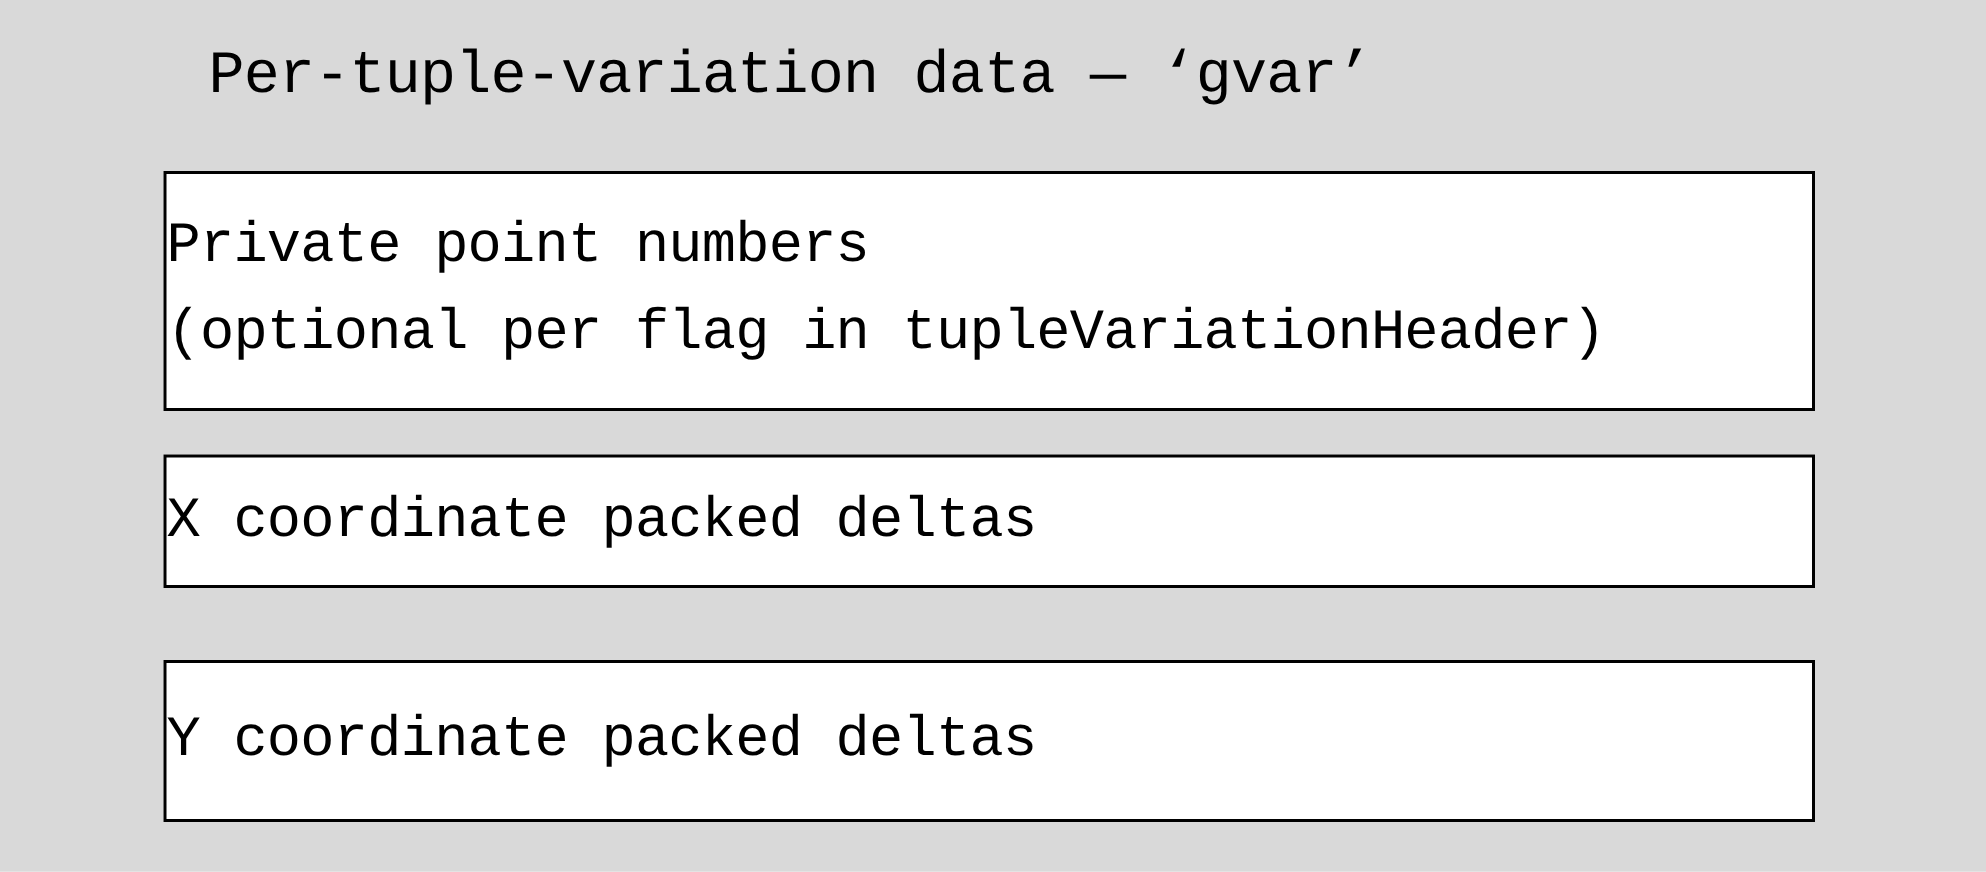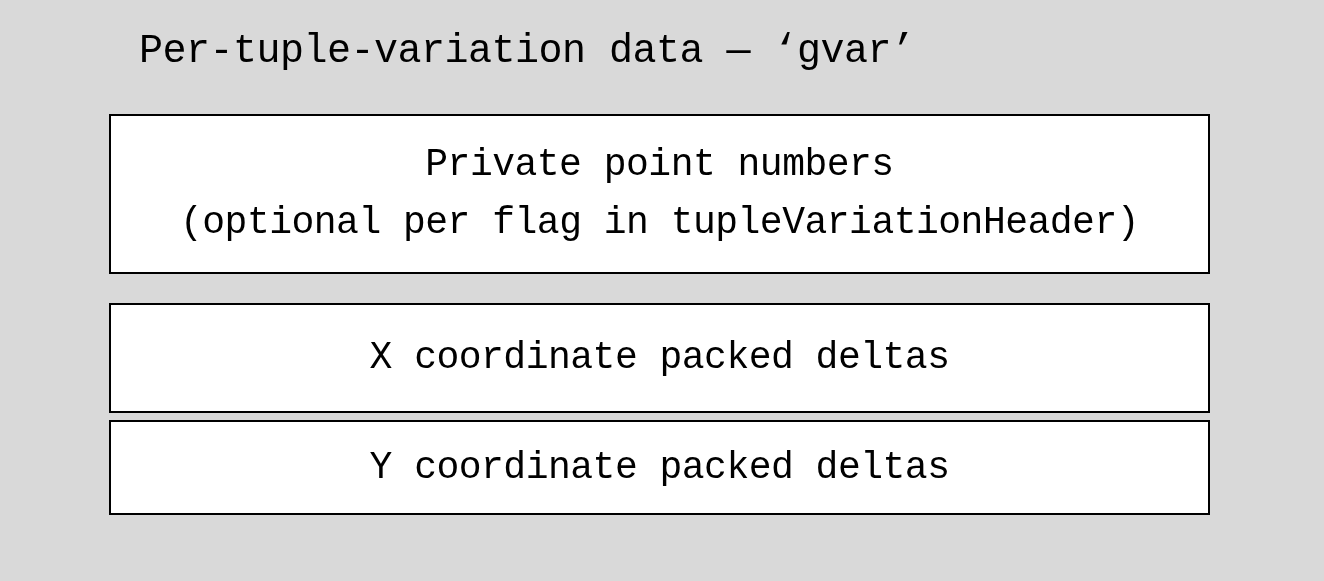--- a/index.html
+++ b/index.html
@@ -27,41 +27,41 @@
   }
   .box {
     position: absolute;
     left: 109px;
     width: 1101px;
     background: #ffffff;
     border: 2.5px solid #000000;
     box-sizing: border-box;
     display: flex;
     flex-direction: column;
-    align-items: center;
+    align-items: flex-start;
     justify-content: center;
     text-align: center;
   }
   .box-line {
     font-size: 38px;
     line-height: 58px;
     letter-spacing: -0.5px;
     white-space: pre;
   }
   .box-private {
     top: 114px;
     height: 160px;
   }
   .box-xdeltas {
     top: 303px;
-    height: 110px;
+    height: 89px;
   }
   .box-ydeltas {
-    top: 420px;
-    height: 95px;
+    top: 440px;
+    height: 108px;
   }
 </style>
 </head>
 <body>
 
 <div class="slide">
 
   <div class="diagram-title">Per-tuple-variation data — ‘gvar’</div>
 
   <div class="box box-private">

